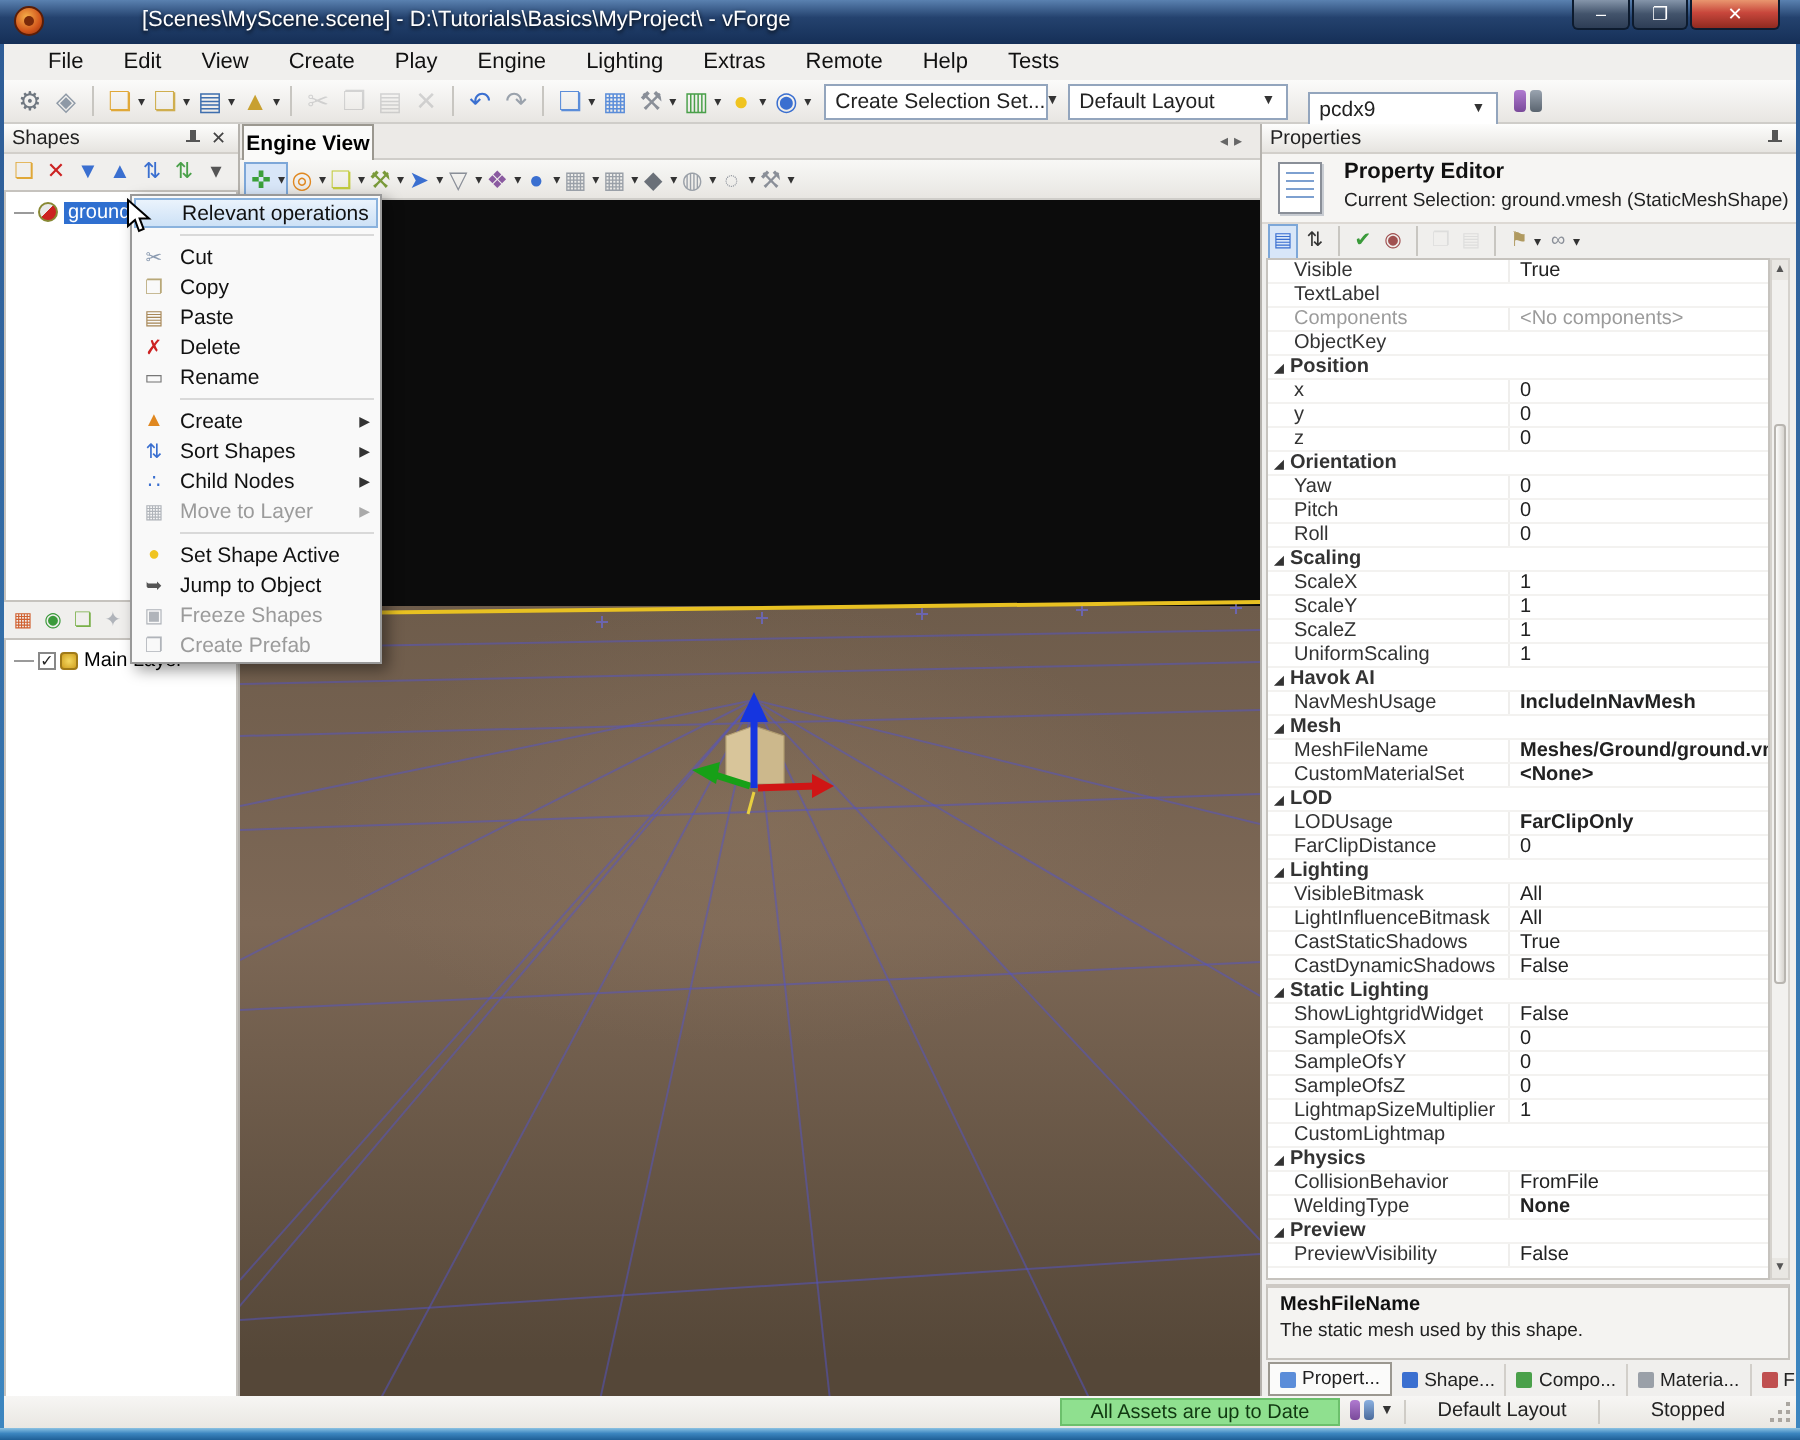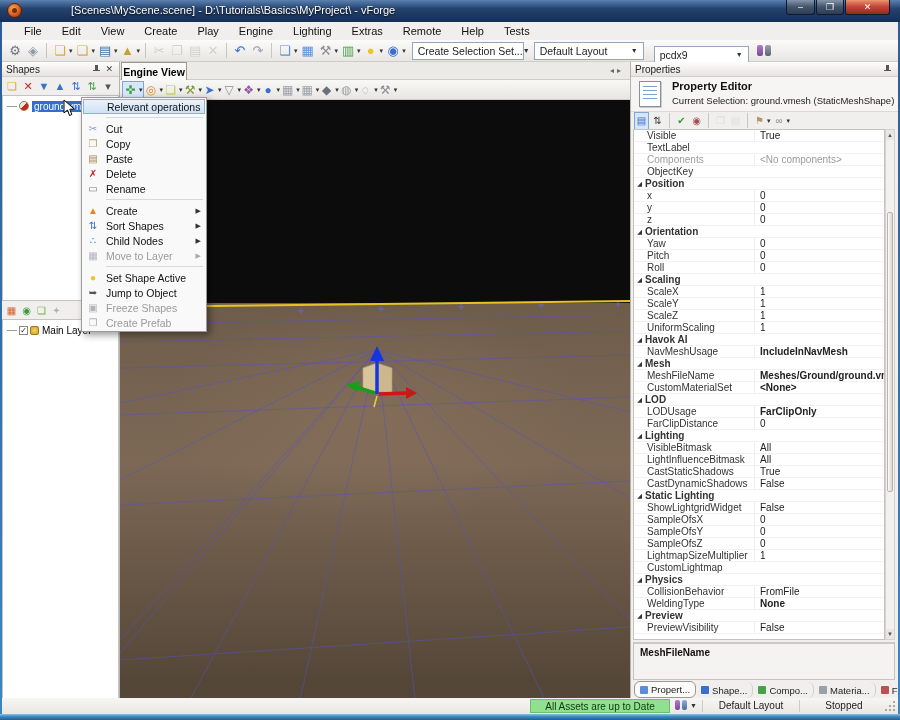--- a/index.html
+++ b/index.html
@@ -85,21 +85,21 @@
   .tbi.sel { background:#d8e6f8; border:1px solid #7da7d8; }
   .viewport { position:absolute; left:0; top:38px; width:510px; height:600px; background:#0c0c0c; overflow:hidden; }
   .terrain { position:absolute; left:0; top:203px; width:510px; height:397px;
     background:linear-gradient(#6e5c4b,#7d6856 40%,#554738 95%); }
   .terrain::after{content:""; position:absolute; inset:0;
     background:radial-gradient(ellipse 300px 160px at 255px 110px, rgba(150,125,100,.35), rgba(0,0,0,0) 70%);}
   .vp-svg { position:absolute; left:0; top:0; width:510px; height:600px; }
 
   
   .ctx { position:absolute; left:65px; top:97px; width:126px; background:#f9f9f9;
-    border:1px solid #999; box-shadow:3px 3px 7px rgba(0,0,0,.4); z-index:50; padding:1px 0;margin-left:16px; }
+    border:1px solid #999; box-shadow:3px 3px 7px rgba(0,0,0,.4); z-index:50; padding:1px 0; }
   .cm-item { height:15px; display:flex; align-items:center; font-size:10.5px; color:#111; margin:0 1px; }
   .cm-item.hl { background:linear-gradient(#eaf3fc,#cde1f6); border:1px solid #8ab2dd; }
   .cm-item.disd { color:#9b9b9b; }
   .cm-icon { width:20px; text-align:center; font-size:10px; }
   .cm-label { flex:1; padding-left:3px; white-space:nowrap; }
   .cm-arrow { font-size:7px; color:#333; padding-right:4px; }
   .cm-item.disd .cm-arrow{color:#aaa;}
   .cm-sep { height:1px; background:#d9d9d9; margin:3px 3px 3px 24px; }
   .cursor-svg { position:absolute; left:63px; top:99px; z-index:60; }
 
@@ -127,21 +127,21 @@
   .gsb { position:absolute; right:3px; top:67px; bottom:58px; width:10px; background:#f2f1ef; border:1px solid #d5d2cd; }
   .gsb .ar { height:10px; font-size:6px; text-align:center; color:#555; background:#e9e7e3; line-height:10px; }
   .gsb .ar.dn { position:absolute; bottom:0; left:0; right:0; }
   .gsb .thumb { position:absolute; left:1px; right:1px; top:82px; height:280px; background:linear-gradient(90deg,#fdfdfc,#d8d5d0); border:1px solid #b8b5b0; border-radius:2px; }
   .pe-desc { position:absolute; left:2px; right:3px; bottom:18px; height:38px; background:#f4f3f1;
     border:1px solid #c6c3be; border-top:2px solid #cdc9c4; padding:3px 6px; }
   .pe-desc .dt { font-size:10px; font-weight:bold; color:#111; }
   .pe-desc .dd { font-size:9.5px; color:#222; margin-top:2px; }
   .pp-tabs { position:absolute; left:0; right:0; bottom:0; height:18px; display:flex; align-items:flex-end; padding-left:3px; }
   .pp-tab { height:16px; display:flex; align-items:center; gap:3px; font-size:9.5px; color:#222;
-    padding:0 5px; border-right:1px solid #d2cfca; white-space:nowrap;border-radius:6px; }
+    padding:0 5px; border-right:1px solid #d2cfca; white-space:nowrap; }
   .pp-tab.active { background:#fbfbfa; border:1px solid #9b9890; height:17px; }
   .tab-ic { width:8px; height:8px; border-radius:1px; }
 
   
   .statusbar { position:absolute; left:2px; top:698px; width:896px; height:16px;
     background:linear-gradient(#f7f6f4,#e9e7e2); z-index:6; }
   .badge { position:absolute; left:528px; top:1px; width:140px; height:14px; background:#8fe08f;
     border:1px solid #6cc06c; font-size:10px; color:#103810; display:flex; align-items:center; justify-content:center; }
   .sb-prof { position:absolute; left:672px; top:2px; display:flex; align-items:center; }
   .sb-sep { position:absolute; top:2px; width:1px; height:12px; background:#cfccc6; }
@@ -650,20 +650,21 @@
           <span class="rv">False</span>
         </div>
       </div>
     <div class="gsb">
       <div class="ar">▲</div>
       <div class="thumb"></div>
       <div class="ar dn">▼</div>
     </div>
     <div class="pe-desc">
       <div class="dt">MeshFileName</div>
+      <div class="dd">The static mesh used by this shape.</div>
     </div>
     <div class="pp-tabs" id="pp-tabs">
         <div class="pp-tab active">
           <span class="tab-ic" style="background: rgb(91, 141, 217);"></span>
           <span>Propert...</span>
         </div>
         <div class="pp-tab">
           <span class="tab-ic" style="background: rgb(58, 111, 208);"></span>
           <span>Shape...</span>
         </div>

